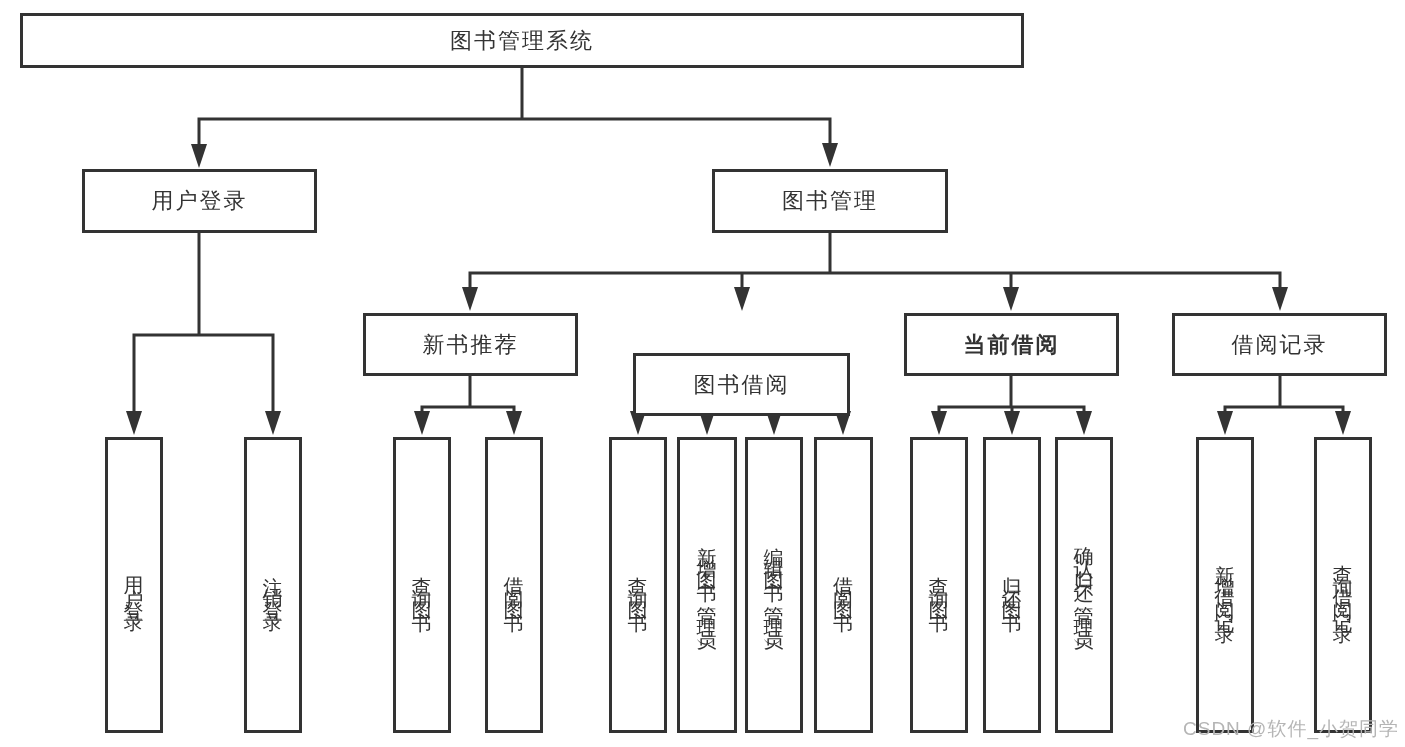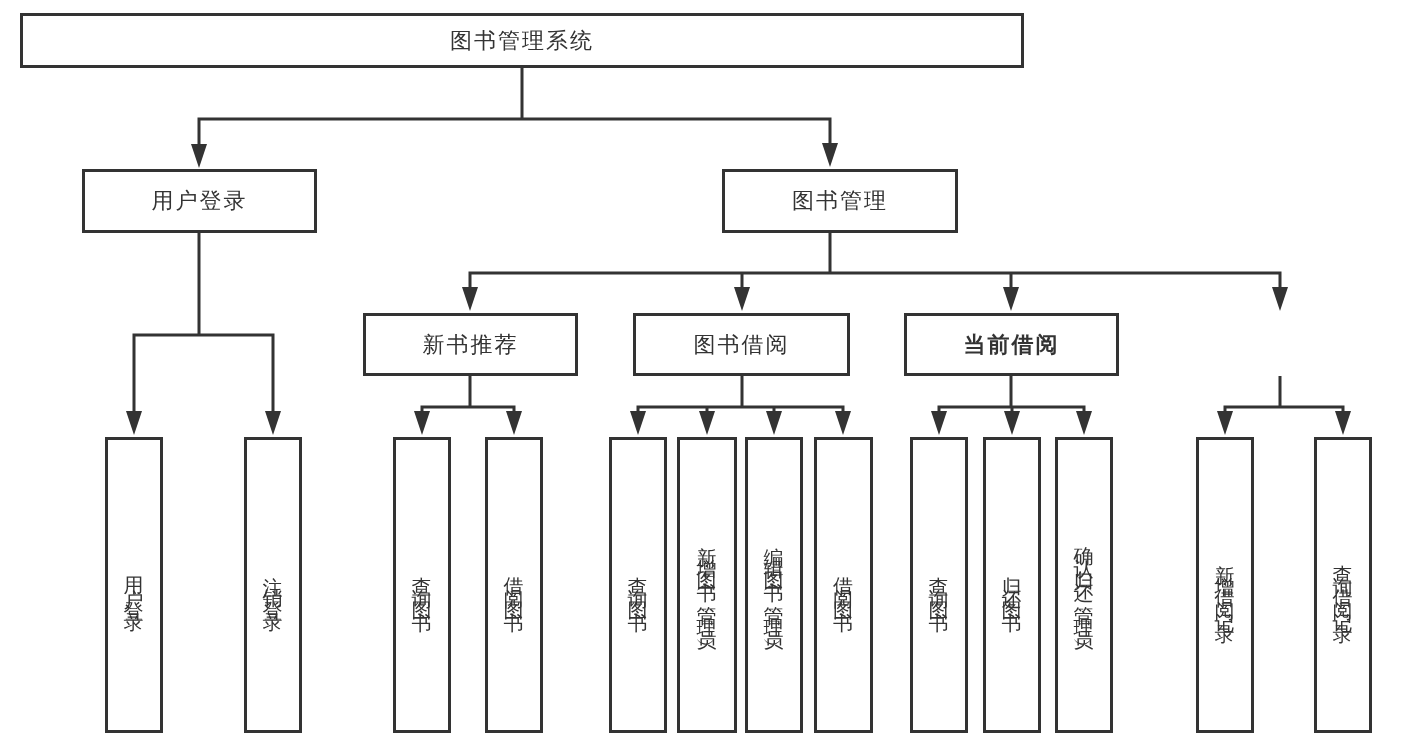--- a/index.html
+++ b/index.html
@@ -58,32 +58,35 @@
     </g>
   </svg>
 
   <div class="node root">
     <span class="hlabel">图书管理系统</span>
   </div>
 
   <div class="node lvl2" style="left:82px;width:235px;">
     <span class="hlabel">用户登录</span>
   </div>
-  <div class="node lvl2" style="left:712px;width:236px;margin-left:10px;">
+  <div class="node lvl2" style="left:712px;width:236px;">
     <span class="hlabel">图书管理</span>
   </div>
 
   <div class="node lvl3" style="left:363px;width:215px;">
     <span class="hlabel">新书推荐</span>
   </div>
-  <div class="node lvl3" style="left:633px;width:217px;">
+  <div class="node lvl3" style="left:633px;width:217px;margin-top:40px;">
     <span class="hlabel">图书借阅</span>
   </div>
   <div class="node lvl3" style="left:904px;width:215px;font-weight:bold;">
     <span class="hlabel">当前借阅</span>
+  </div>
+  <div class="node lvl3" style="left:1172px;width:215px;">
+    <span class="hlabel">借阅记录</span>
   </div>
 
   <div class="node leaf" style="left:105px;">
     <span class="vlabel">用户登录</span>
   </div>
   <div class="node leaf" style="left:244px;">
     <span class="vlabel">注销登录</span>
   </div>
 
   <div class="node leaf" style="left:393px;">
@@ -116,13 +119,14 @@
     <span class="vlabel">确认归还（管理员）</span>
   </div>
 
   <div class="node leaf" style="left:1196px;">
     <span class="vlabel">新增借阅记录</span>
   </div>
   <div class="node leaf" style="left:1314px;">
     <span class="vlabel">查询借阅记录</span>
   </div>
 
+  <div id="watermark">CSDN @软件_小贺同学</div>
 </div>
 
 </body></html>

